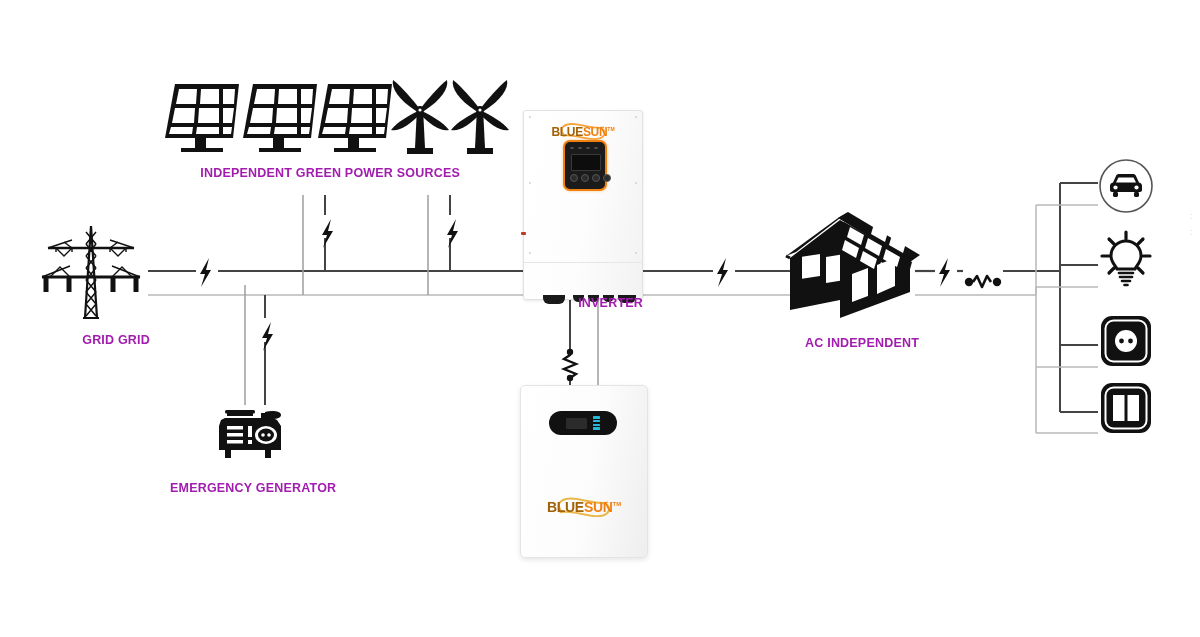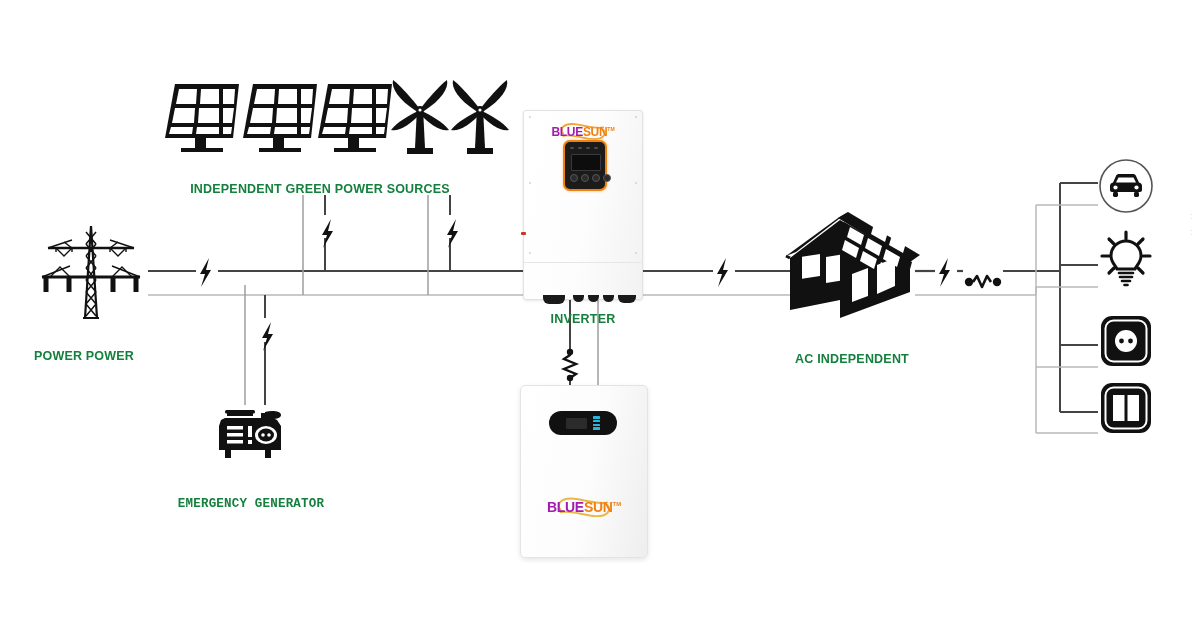--- a/index.html
+++ b/index.html
@@ -6,26 +6,25 @@
   body{
     width:1200px;height:637px;background:#ffffff;
     font-family:"Liberation Sans", sans-serif;
     overflow:hidden;position:relative;
   }
   .stage{position:absolute;left:0;top:0;width:1200px;height:637px;}
   .node{position:absolute;}
   .caption{
     position:absolute;
     font-weight:bold;
-    color:#15803d;
+    color:#a21caf;
     letter-spacing:0.2px;
     white-space:nowrap;
-    text-align:center;
+    text-align:right;
     font-size:12.5px;
-    margin-top:16px;
   }
   svg{display:block;overflow:visible;}
 
   
   .inverter{
     position:absolute;left:523px;top:110px;width:120px;height:190px;
   }
   .inv-shell{
     position:absolute;inset:0;
     background:linear-gradient(100deg,#ffffff 0%,#fdfdfd 52%,#f2f2f2 100%);
@@ -73,21 +72,21 @@
     display:flex;align-items:center;justify-content:center;gap:6px;
   }
   .bat-screen{width:21px;height:11px;background:#2b2b2b;border-radius:1px;}
   .bat-bars{display:flex;flex-direction:column;gap:1.5px;}
   .bat-bar{width:7px;height:2.2px;background:#29b6d8;border-radius:0.5px;}
   .bat-logo{position:absolute;left:0;right:0;top:113px;text-align:center;}
 
   
   .bs-logo{position:relative;display:inline-block;line-height:1;}
   .bs-text{position:relative;z-index:2;font-weight:bold;letter-spacing:-0.3px;}
-  .bs-blue{color:#a21caf;}
+  .bs-blue{color:#a16207;}
   .bs-orange{color:#f08010;}
   .bs-tm{font-size:0.42em;vertical-align:super;color:#f08010;letter-spacing:0;}
   .bs-swoosh{position:absolute;left:-12%;top:-38%;width:124%;height:176%;z-index:1;}
 
   .hint{position:absolute;color:#d8d8d8;font-size:9px;line-height:1.1;}
 </style>
 </head>
 <body>
 
 <div class="stage">
@@ -215,21 +214,21 @@
 
       <g stroke="#111111" stroke-width="5" fill="none">
         <path d="M10,56 L10,70 M33,56 L33,70 M77,56 L77,70 M100,56 L100,70"></path>
       </g>
 
       <g stroke="#111111" stroke-width="2" fill="none">
         <path d="M47,96 L63,96"></path>
       </g>
     </svg>
   </div>
-  <div class="caption" style="left:18px;top:333px;width:132px;">POWER POWER</div>
+  <div class="caption" style="left:18px;top:333px;width:132px;">GRID GRID</div>
 
   <div class="node" style="left:161px;top:82px;">
     <svg width="82" height="78" viewBox="0 0 82 78">
       <g fill="#111111">
         <path d="M14,2 L78,2 L72,56 L4,56 Z"></path>
       </g>
       <g fill="#ffffff">
         <path d="M18,7 L36,7 L35,22 L15,22 Z"></path>
         <path d="M40,7 L58,7 L58,22 L39,22 Z"></path>
         <path d="M62,7 L74,7 L73,22 L62,22 Z"></path>
@@ -350,21 +349,21 @@
         <rect x="35" y="20" width="4" height="11"></rect>
         <rect x="35" y="34" width="4" height="4"></rect>
       </g>
 
       <ellipse cx="53" cy="29" rx="11" ry="9" fill="#ffffff"></ellipse>
       <ellipse cx="53" cy="29" rx="8" ry="6.5" fill="#111111"></ellipse>
       <circle cx="50" cy="29" r="1.8" fill="#ffffff"></circle>
       <circle cx="56" cy="29" r="1.8" fill="#ffffff"></circle>
     </svg>
   </div>
-  <div class="caption" style="left:170px;top:481px;width:162px;font-family:Liberation Mono, monospace;">EMERGENCY GENERATOR</div>
+  <div class="caption" style="left:170px;top:481px;width:162px;">EMERGENCY GENERATOR</div>
 
   <div class="inverter">
     <div class="inv-shell"></div>
     <div class="inv-seam"></div>
     <div class="inv-screw" style="left:6px;top:6px;"></div>
     <div class="inv-screw" style="right:6px;top:6px;"></div>
     <div class="inv-screw" style="left:6px;top:72px;"></div>
     <div class="inv-screw" style="right:6px;top:72px;"></div>
     <div class="inv-screw" style="left:6px;top:142px;"></div>
     <div class="inv-screw" style="right:6px;top:142px;"></div>

